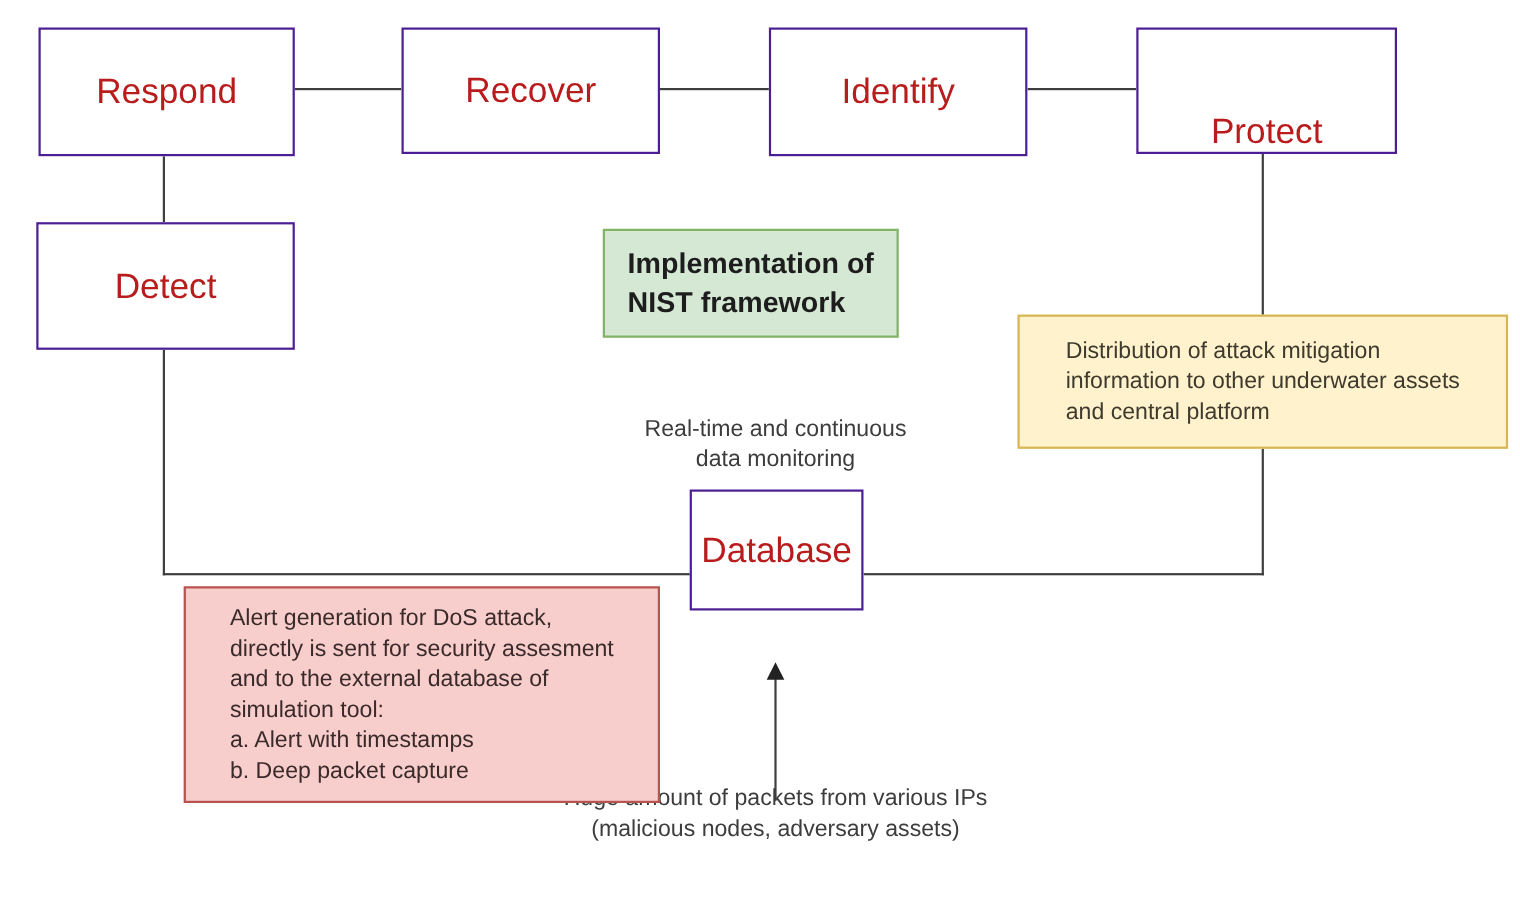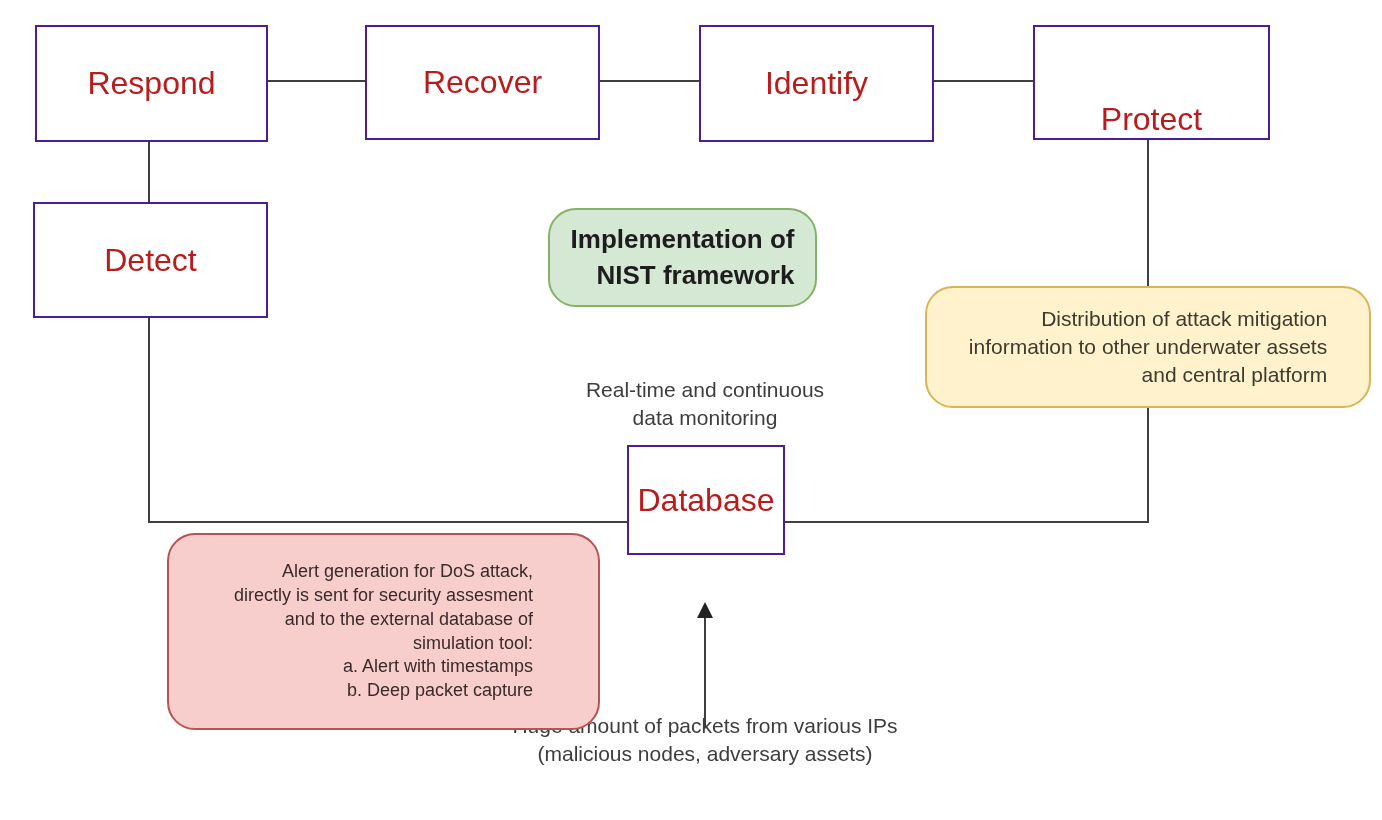--- a/index.html
+++ b/index.html
@@ -13,35 +13,34 @@
   .node{
     position:absolute;background:#ffffff;border:2px solid #4c1d95;
     display:flex;align-items:center;justify-content:center;
     font-size:32px;color:#b91c1c;z-index:2;box-sizing:border-box;
     text-align:center;
   }
 
   
   .note{
     position:absolute;display:flex;align-items:center;justify-content:center;
-    text-align:right;white-space:pre-line;z-index:3;box-sizing:border-box;
+    text-align:left;white-space:pre-line;z-index:3;box-sizing:border-box;
     line-height:1.32;
-    border-radius:28px;
   }
   .note.green{
     background:#d5e8d4;border:2px solid #82b366;
     font-weight:bold;font-size:26px;color:#1d1d1d;line-height:1.38;
   }
   .note.yellow{
     background:#fff2cc;border:2px solid #d6b656;
     font-size:21px;color:#3e3a2e;margin-top:11px;
   }
   .note.pink{
     background:#f8cecc;border:2px solid #b85450;
-    font-size:18px;color:#3a2a2a;
+    font-size:21px;color:#3a2a2a;
   }
 
   
   .label{
     position:absolute;text-align:center;white-space:pre-line;
     font-size:21px;color:#3d3d3d;line-height:1.35;z-index:2;
   }
 
   
   .arrowhead{

